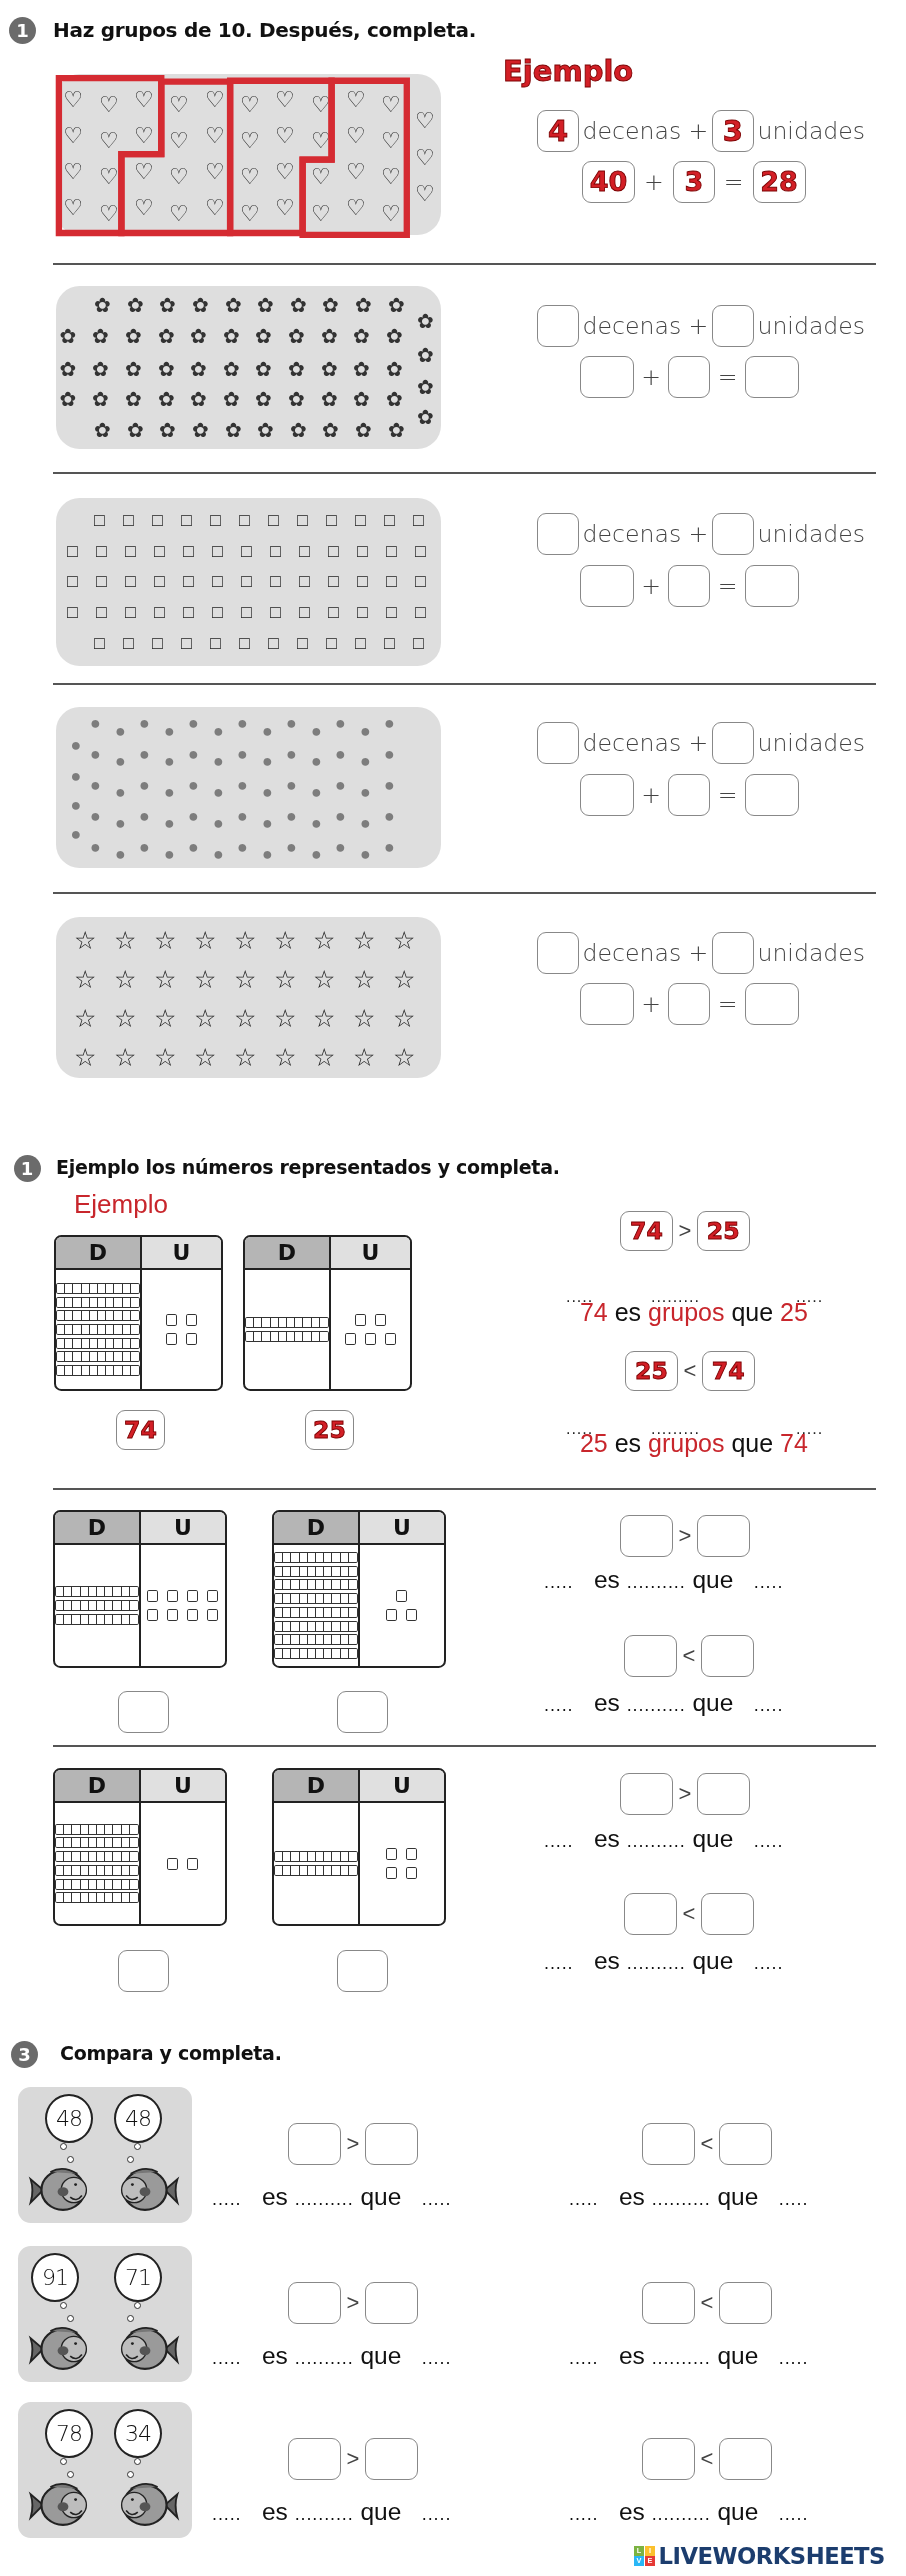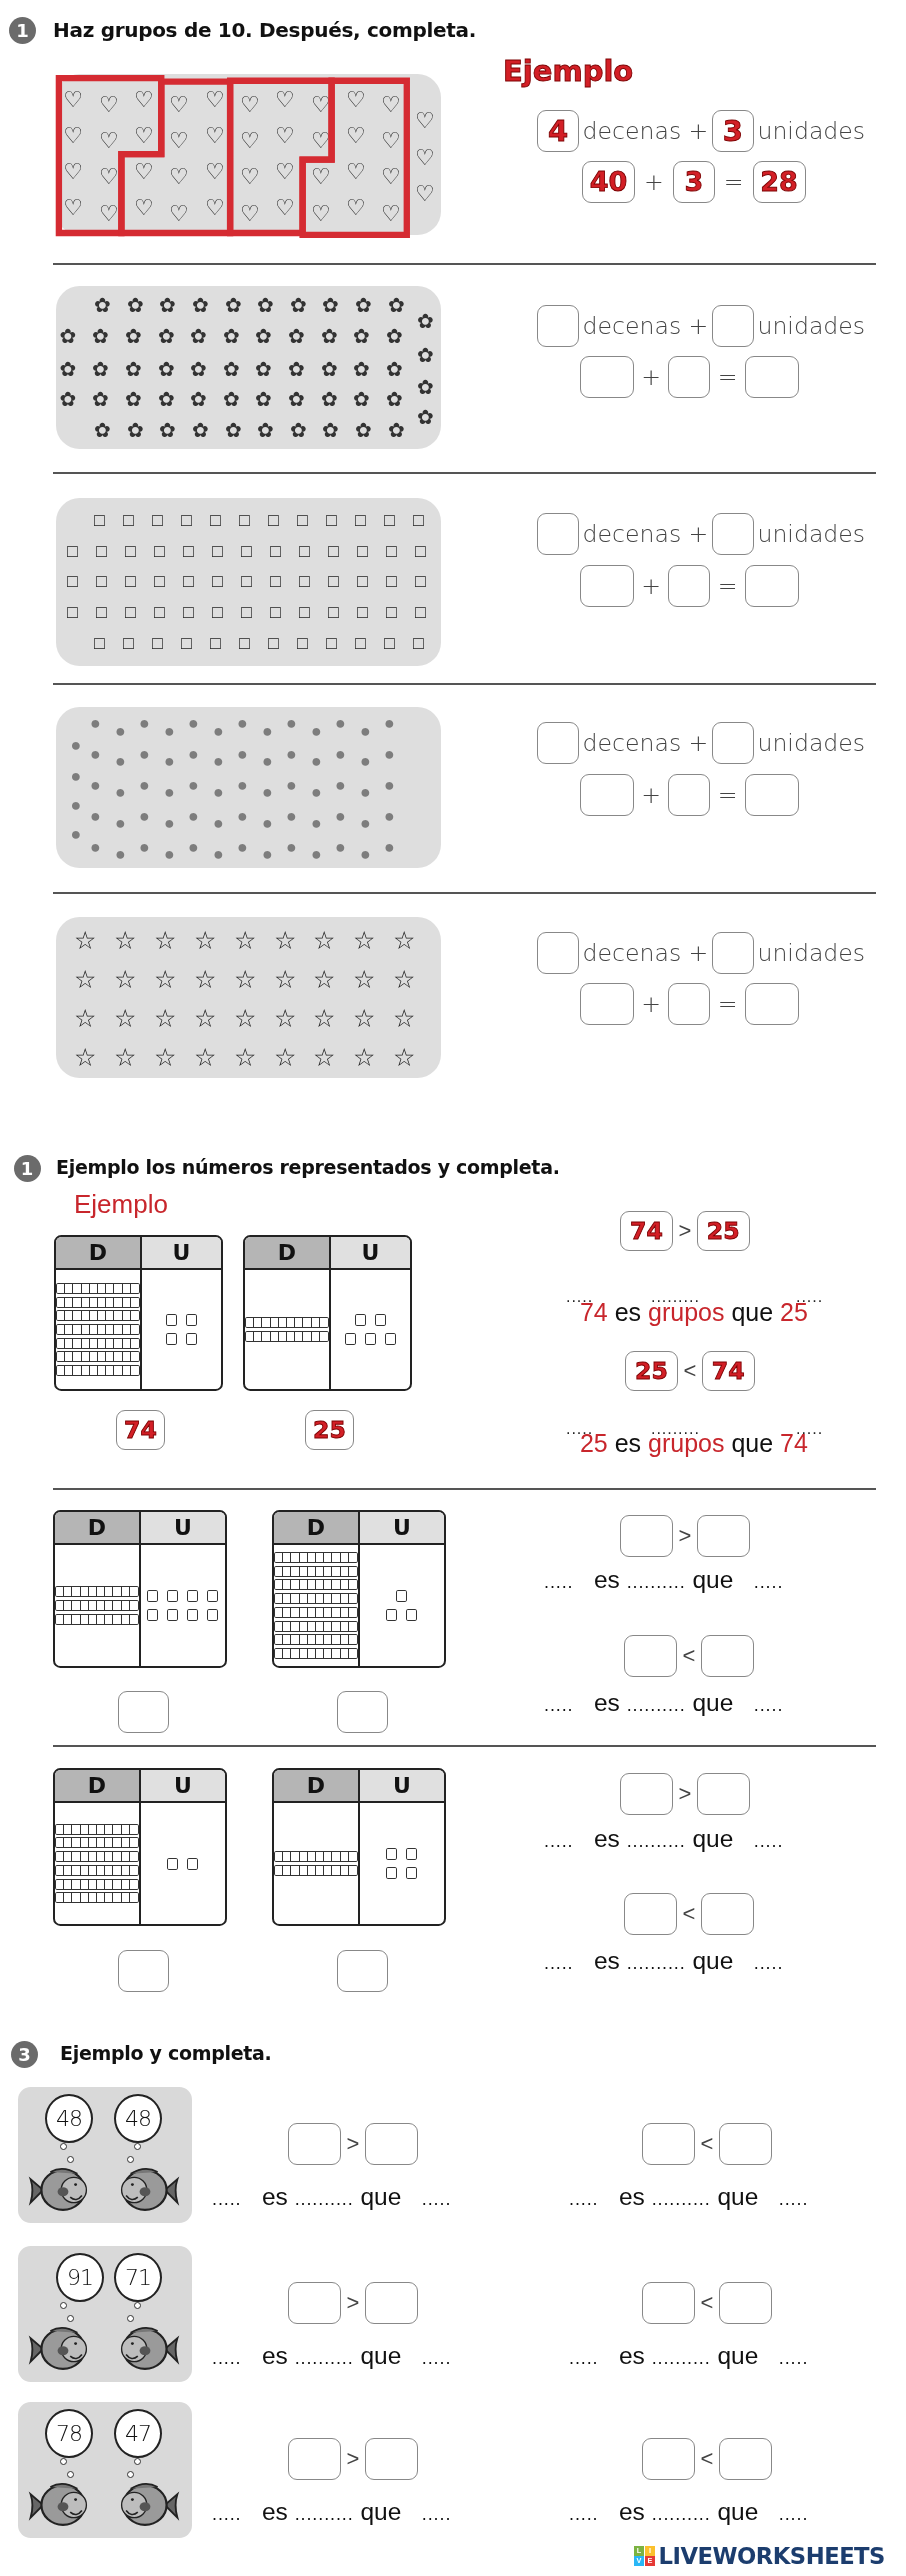--- a/index.html
+++ b/index.html
@@ -932,21 +932,21 @@
     <div class="sent" style="left: 544px; top: 1825px; font-size: 24.5px;"><span style="font-size: 18px; letter-spacing: 0.9px;">.....</span>   <span style="">es</span> <span style="font-size: 18px; letter-spacing: 0.9px;">..........</span> <span style="">que</span>   <span style="font-size: 18px; letter-spacing: 0.9px;">.....</span></div>
     <div class="cmprow" style="left: 624px; top: 1893px;">
       <span class="box" style="width: 53px; height: 42px;"></span>
       <span class="op">&lt;</span>
       <span class="box" style="width: 53px; height: 42px;"></span>
     </div>
     <div class="sent" style="left: 544px; top: 1947px; font-size: 24.5px;"><span style="font-size: 18px; letter-spacing: 0.9px;">.....</span>   <span style="">es</span> <span style="font-size: 18px; letter-spacing: 0.9px;">..........</span> <span style="">que</span>   <span style="font-size: 18px; letter-spacing: 0.9px;">.....</span></div>
   </div>
 
 <div class="badge" style="left:11px;top:2041px;">3</div>
-<div class="heading" style="left:60px;top:2042px;font-size:19px;">Ejemplo y completa.</div>
+<div class="heading" style="left:60px;top:2042px;font-size:19px;">Compara y completa.</div>
 <div id="s3rows">
     <div class="fishbox" style="left: 18px; top: 2087px; width: 174px; height: 136px;">
       <div class="bubble" style="left: 27px; top: 7.3px;">48</div>
       <div class="bubble" style="left: 96px; top: 7.3px;">48</div>
       <span style="position: absolute; left: 42px; top: 56px; width: 5.4px; height: 5.4px; border: 1.4px solid rgb(51, 51, 51); border-radius: 50%; background: rgb(255, 255, 255);"></span>
       <span style="position: absolute; left: 49px; top: 69px; width: 5.4px; height: 5.4px; border: 1.4px solid rgb(51, 51, 51); border-radius: 50%; background: rgb(255, 255, 255);"></span>
       <span style="position: absolute; left: 116px; top: 56px; width: 5.4px; height: 5.4px; border: 1.4px solid rgb(51, 51, 51); border-radius: 50%; background: rgb(255, 255, 255);"></span>
       <span style="position: absolute; left: 109px; top: 69px; width: 5.4px; height: 5.4px; border: 1.4px solid rgb(51, 51, 51); border-radius: 50%; background: rgb(255, 255, 255);"></span>
       <div style="position: absolute; left: 9px; top: 76px;"><svg width="63" height="54" viewBox="0 0 70 60" style="">
           <path d="M4,18 L18,30 L4,44 Q8,30 4,18Z" fill="#666" stroke="#222" stroke-width="2"></path>
@@ -973,21 +973,21 @@
       <span class="box" style="width: 53px; height: 42px;"></span>
     </div>
     <div class="cmprow" style="left: 642px; top: 2123px;">
       <span class="box" style="width: 53px; height: 42px;"></span>
       <span class="op">&lt;</span>
       <span class="box" style="width: 53px; height: 42px;"></span>
     </div>
     <div class="sent" style="left: 212px; top: 2183px; font-size: 24.5px;"><span style="font-size: 18px; letter-spacing: 0.9px;">.....</span>   <span style="">es</span> <span style="font-size: 18px; letter-spacing: 0.9px;">..........</span> <span style="">que</span>   <span style="font-size: 18px; letter-spacing: 0.9px;">.....</span></div>
     <div class="sent" style="left: 569px; top: 2183px; font-size: 24.5px;"><span style="font-size: 18px; letter-spacing: 0.9px;">.....</span>   <span style="">es</span> <span style="font-size: 18px; letter-spacing: 0.9px;">..........</span> <span style="">que</span>   <span style="font-size: 18px; letter-spacing: 0.9px;">.....</span></div>
     <div class="fishbox" style="left: 18px; top: 2246px; width: 174px; height: 136px;">
-      <div class="bubble" style="left: 38px; top: 7.3px;">91</div>
+      <div class="bubble" style="left: 13px; top: 7.3px;">91</div>
       <div class="bubble" style="left: 96px; top: 7.3px;">71</div>
       <span style="position: absolute; left: 42px; top: 56px; width: 5.4px; height: 5.4px; border: 1.4px solid rgb(51, 51, 51); border-radius: 50%; background: rgb(255, 255, 255);"></span>
       <span style="position: absolute; left: 49px; top: 69px; width: 5.4px; height: 5.4px; border: 1.4px solid rgb(51, 51, 51); border-radius: 50%; background: rgb(255, 255, 255);"></span>
       <span style="position: absolute; left: 116px; top: 56px; width: 5.4px; height: 5.4px; border: 1.4px solid rgb(51, 51, 51); border-radius: 50%; background: rgb(255, 255, 255);"></span>
       <span style="position: absolute; left: 109px; top: 69px; width: 5.4px; height: 5.4px; border: 1.4px solid rgb(51, 51, 51); border-radius: 50%; background: rgb(255, 255, 255);"></span>
       <div style="position: absolute; left: 9px; top: 76px;"><svg width="63" height="54" viewBox="0 0 70 60" style="">
           <path d="M4,18 L18,30 L4,44 Q8,30 4,18Z" fill="#666" stroke="#222" stroke-width="2"></path>
           <ellipse cx="40" cy="30" rx="24" ry="22" fill="#9a9a9a" stroke="#222" stroke-width="2.5"></ellipse>
           <path d="M26,10 Q40,2 56,12" fill="#777" stroke="#222" stroke-width="2"></path>
           <circle cx="52" cy="30" r="14" fill="#bdbdbd" stroke="#222" stroke-width="1.5"></circle>
@@ -1012,21 +1012,21 @@
     </div>
     <div class="cmprow" style="left: 642px; top: 2282px;">
       <span class="box" style="width: 53px; height: 42px;"></span>
       <span class="op">&lt;</span>
       <span class="box" style="width: 53px; height: 42px;"></span>
     </div>
     <div class="sent" style="left: 212px; top: 2342px; font-size: 24.5px;"><span style="font-size: 18px; letter-spacing: 0.9px;">.....</span>   <span style="">es</span> <span style="font-size: 18px; letter-spacing: 0.9px;">..........</span> <span style="">que</span>   <span style="font-size: 18px; letter-spacing: 0.9px;">.....</span></div>
     <div class="sent" style="left: 569px; top: 2342px; font-size: 24.5px;"><span style="font-size: 18px; letter-spacing: 0.9px;">.....</span>   <span style="">es</span> <span style="font-size: 18px; letter-spacing: 0.9px;">..........</span> <span style="">que</span>   <span style="font-size: 18px; letter-spacing: 0.9px;">.....</span></div>
     <div class="fishbox" style="left: 18px; top: 2402px; width: 174px; height: 136px;">
       <div class="bubble" style="left: 27px; top: 7.3px;">78</div>
-      <div class="bubble" style="left: 96px; top: 7.3px;">47</div>
+      <div class="bubble" style="left: 96px; top: 7.3px;">34</div>
       <span style="position: absolute; left: 42px; top: 56px; width: 5.4px; height: 5.4px; border: 1.4px solid rgb(51, 51, 51); border-radius: 50%; background: rgb(255, 255, 255);"></span>
       <span style="position: absolute; left: 49px; top: 69px; width: 5.4px; height: 5.4px; border: 1.4px solid rgb(51, 51, 51); border-radius: 50%; background: rgb(255, 255, 255);"></span>
       <span style="position: absolute; left: 116px; top: 56px; width: 5.4px; height: 5.4px; border: 1.4px solid rgb(51, 51, 51); border-radius: 50%; background: rgb(255, 255, 255);"></span>
       <span style="position: absolute; left: 109px; top: 69px; width: 5.4px; height: 5.4px; border: 1.4px solid rgb(51, 51, 51); border-radius: 50%; background: rgb(255, 255, 255);"></span>
       <div style="position: absolute; left: 9px; top: 76px;"><svg width="63" height="54" viewBox="0 0 70 60" style="">
           <path d="M4,18 L18,30 L4,44 Q8,30 4,18Z" fill="#666" stroke="#222" stroke-width="2"></path>
           <ellipse cx="40" cy="30" rx="24" ry="22" fill="#9a9a9a" stroke="#222" stroke-width="2.5"></ellipse>
           <path d="M26,10 Q40,2 56,12" fill="#777" stroke="#222" stroke-width="2"></path>
           <circle cx="52" cy="30" r="14" fill="#bdbdbd" stroke="#222" stroke-width="1.5"></circle>
           <ellipse cx="40" cy="32" rx="6" ry="5" fill="#555"></ellipse>

